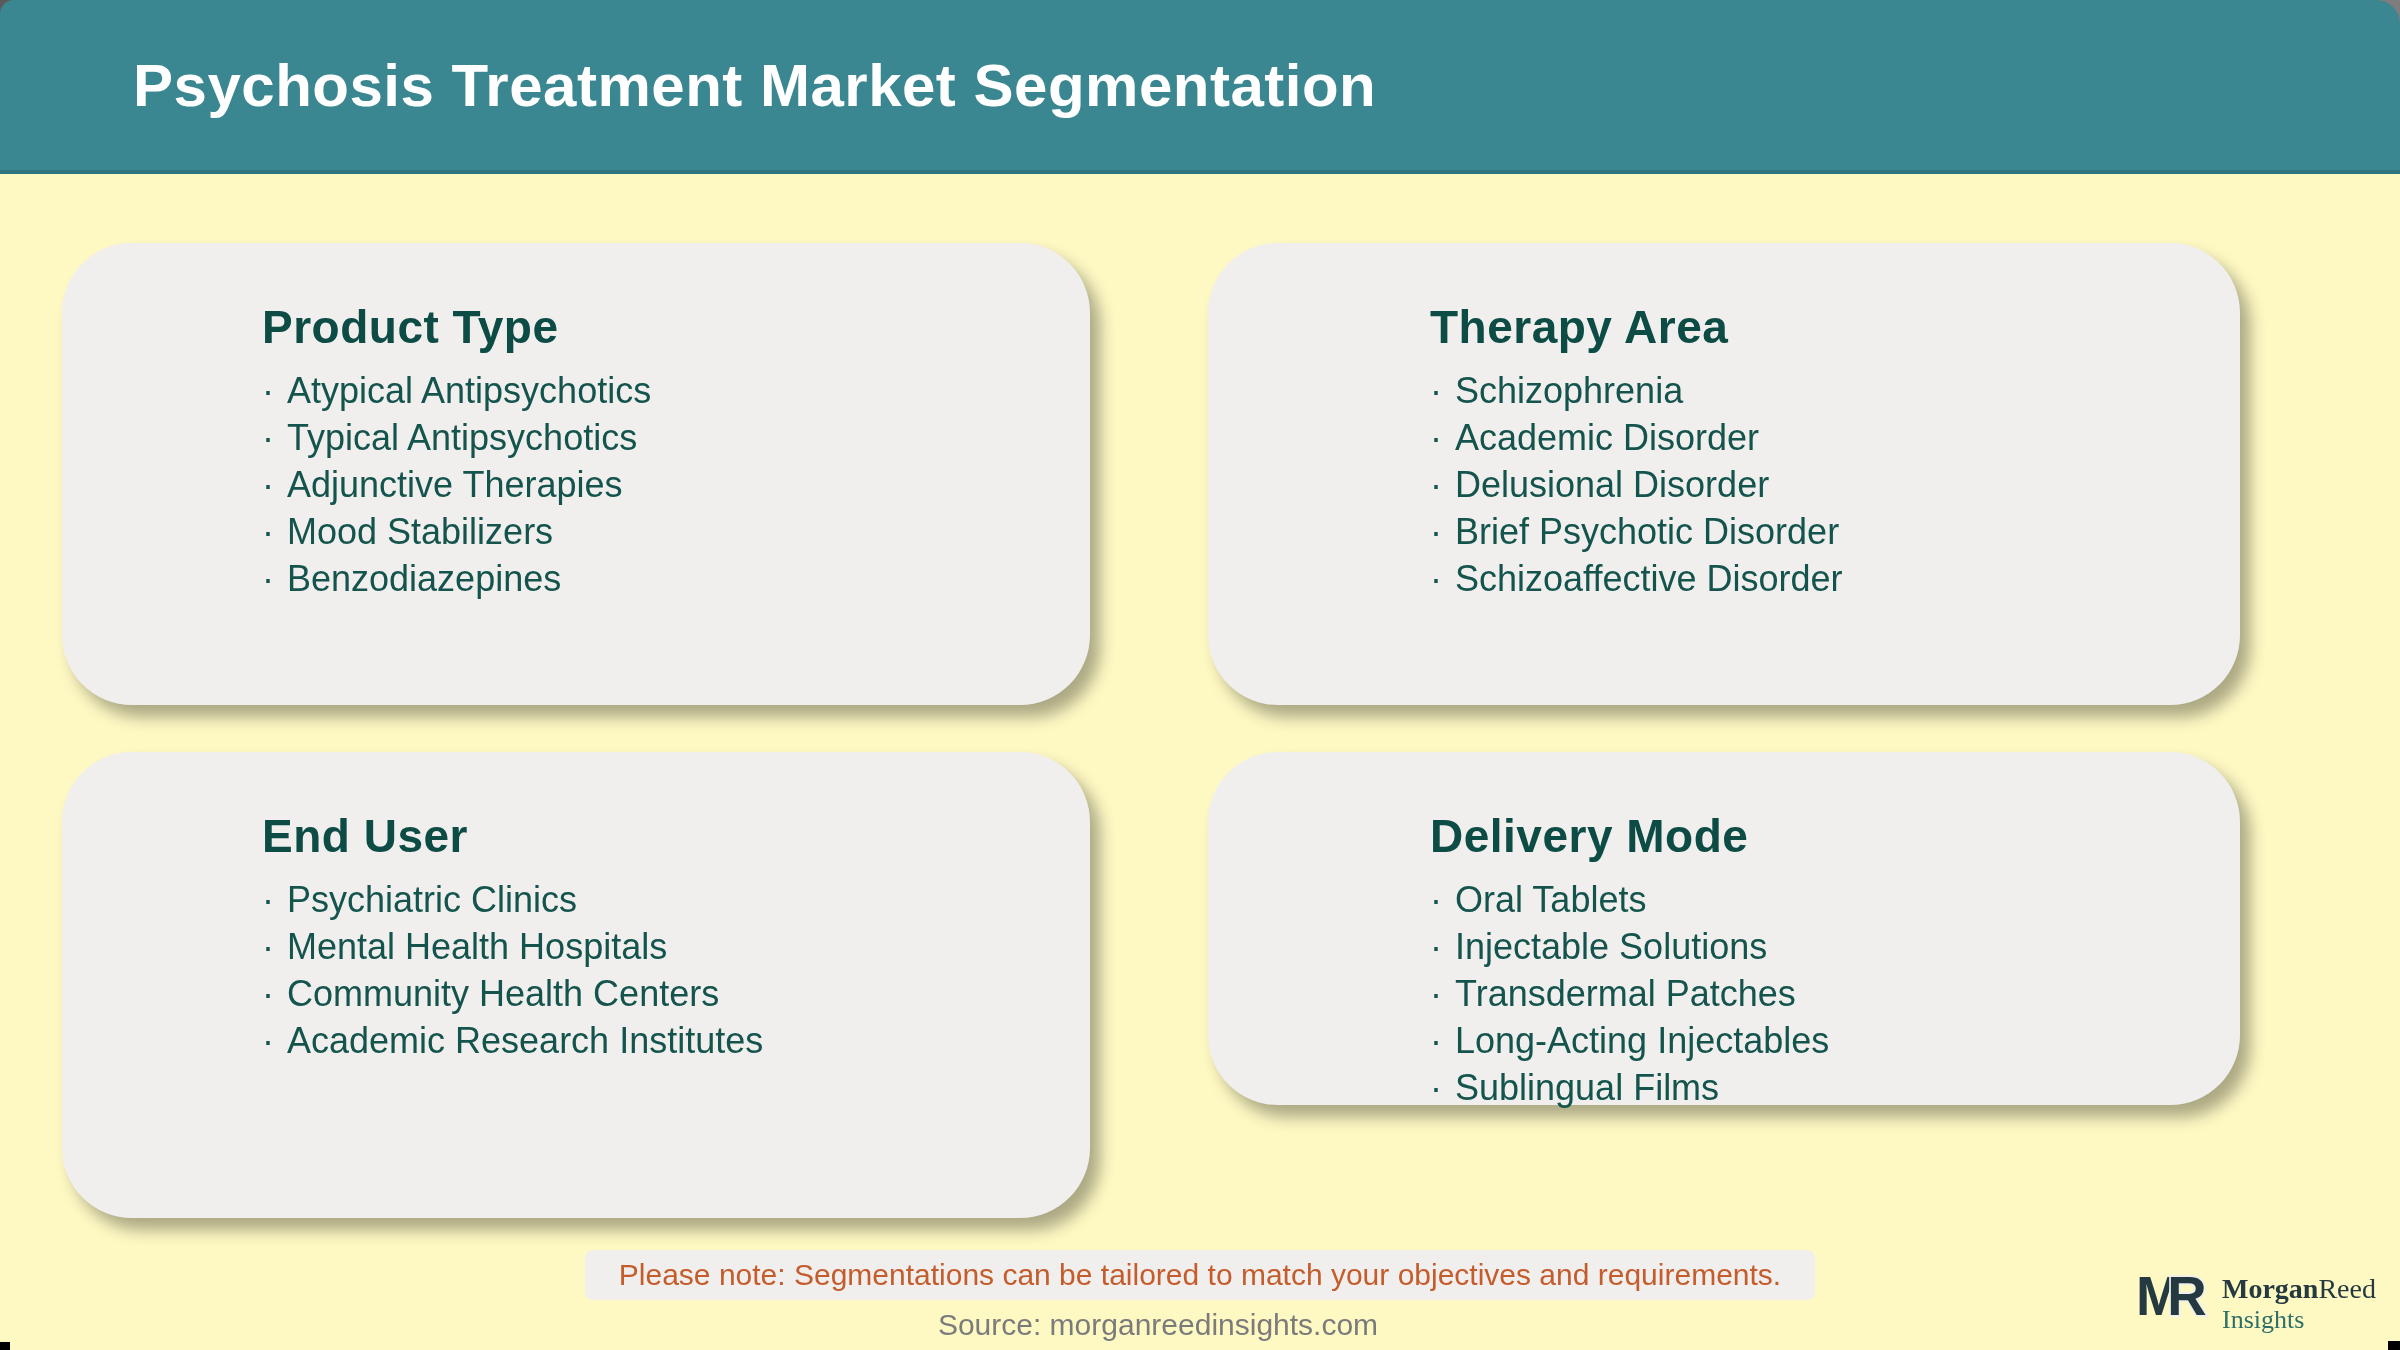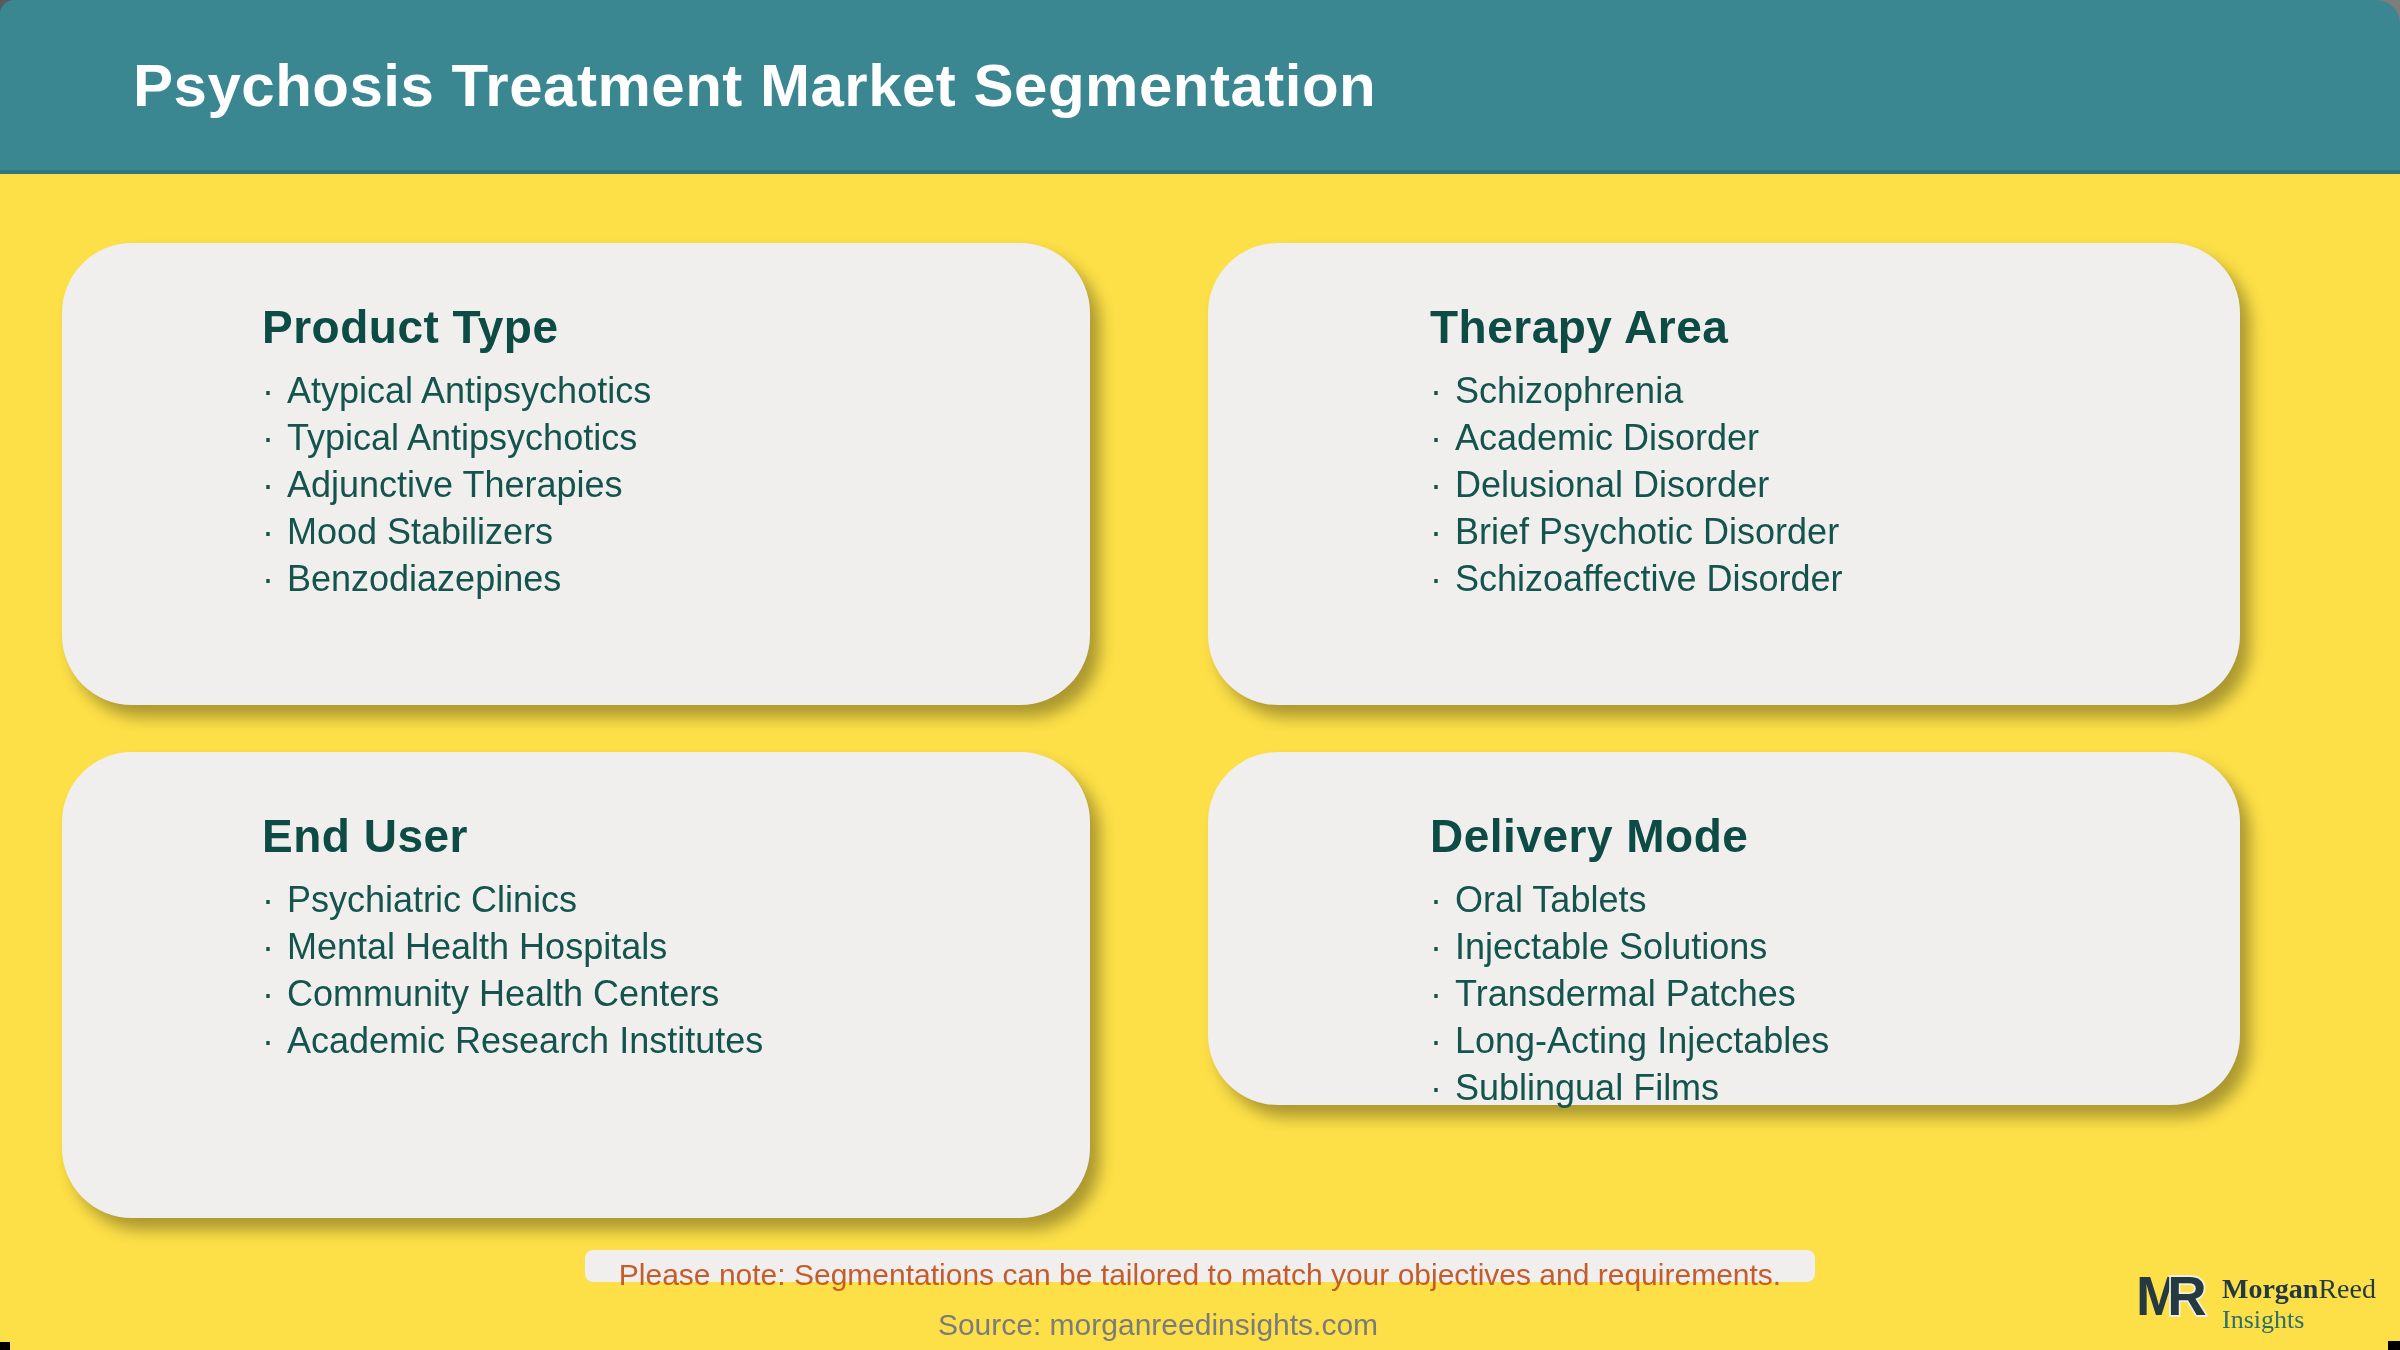--- a/index.html
+++ b/index.html
@@ -1,17 +1,17 @@
 <!DOCTYPE html>
 <html style="--header-bg: #3b8791; --header-border: #2f7680; --title-text: #ffffff; --card-bg: #f0efee; --heading-text: #0d4b45; --item-text: #14544d; --note-bg: #f0efee; --note-text: #c45c2b; --source-text: #7b7b7b; --logo-dark: #243a40; --logo-teal: #2e6f68;"><head>
 <meta charset="utf-8">
 <style>
   html,body{margin:0;padding:0;background:#ffffff;}
   .page{
-    position:relative;width:2400px;height:1350px;overflow:hidden;background:#fde047;
+    position:relative;width:2400px;height:1350px;overflow:hidden;background:#fef9c3;
     font-family:"Liberation Sans", sans-serif;
   }
   
   .corner{position:absolute;top:0;z-index:0;}
   .corner-tl{left:0;width:18px;height:18px;background:#5a5a5a;}
   .corner-tr{right:0;width:26px;height:26px;background:#7d7d7d;}
   .header{
     position:absolute;top:0;left:0;right:0;height:174px;box-sizing:border-box;
     background:var(--header-bg,#3b8791);
     border-bottom:4px solid var(--header-border,#2f7680);
@@ -38,21 +38,21 @@
   }
   .seg-list{list-style:none;margin:0;padding:0;}
   .seg-list li{
     display:flex;align-items:baseline;font-size:36px;line-height:47px;
     color:var(--item-text,#14544d);
   }
   .seg-list .bullet{margin-right:13px;}
   .note-wrap{position:absolute;top:1250px;left:0;right:0;display:flex;justify-content:center;z-index:1;}
   .note{
     background:var(--note-bg,#f0efee);color:var(--note-text,#c45c2b);
-    font-size:30px;line-height:50px;height:32px;padding:0 34px;border-radius:8px;white-space:nowrap;
+    font-size:30px;line-height:50px;height:50px;padding:0 34px;border-radius:8px;white-space:nowrap;
   }
   .source{
     position:absolute;top:1308px;left:0;right:96px;text-align:center;
     font-size:30px;color:var(--source-text,#7b7b7b);z-index:1;margin-left:12px;
   }
   .logo{position:absolute;left:2136px;top:1270px;display:flex;align-items:flex-start;gap:8px;z-index:2;}
   .logo svg{display:block;}
   .logo-textcol{font-family:"Liberation Serif", serif;line-height:1;padding-top:5px;}
   .logo-name{font-size:28px;color:var(--logo-dark,#243a40);}
   .logo-name .b{font-weight:700;}

